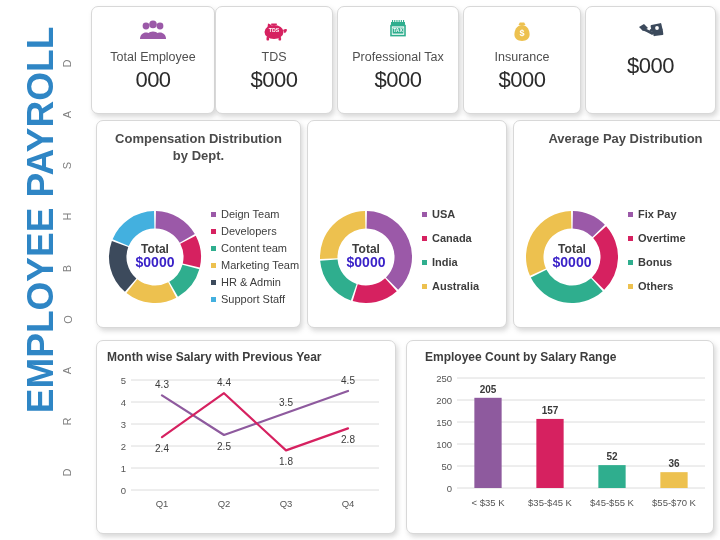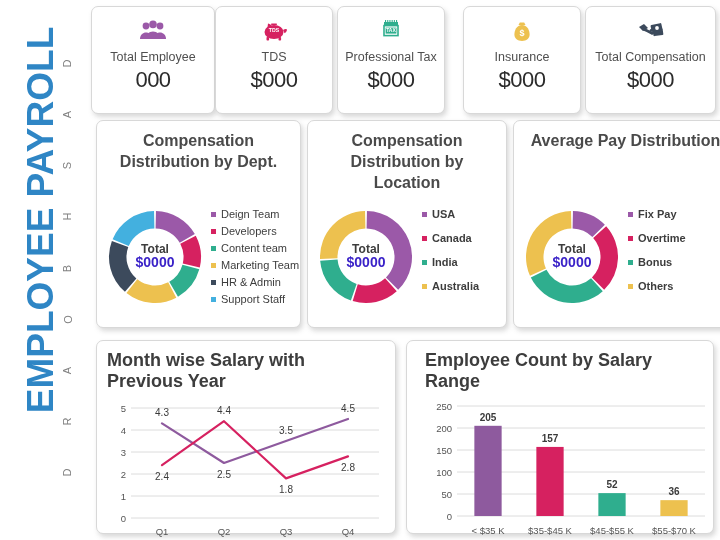--- a/index.html
+++ b/index.html
@@ -114,21 +114,21 @@
   }
 
   
   .donut-card {
     top: 120px;
     height: 208px;
     padding: 10px 8px 8px 8px;
   }
 
   .donut-title {
-    font-size: 16px;
+    font-size: 13px;
     font-weight: bold;
     color: #4a4a4a;
     text-align: center;
     line-height: 1.3;
     padding: 0 6px;
   }
 
   .donut-body {
     position: absolute;
     left: 0;
@@ -205,21 +205,21 @@
   .legend-4 .legend-row:last-child { margin-bottom: 12px; }
 
   
   .chart-card {
     top: 340px;
     height: 194px;
     padding: 9px 10px;
   }
 
   .chart-title {
-    font-size: 18px;
+    font-size: 12px;
     font-weight: bold;
     color: #3d3d3d;
     margin-bottom: 2px;
   }
 
   .chart-plot {
     position: relative;
     width: 100%;
     height: 150px;
   }
@@ -271,21 +271,21 @@
             <path d="M9 6.5c2 .3 3.4 1.6 3.8 3.2L8.6 10z" fill="#d62160"></path>
             <rect x="7.5" y="20" width="2.6" height="3.6" rx="0.8" fill="#d62160"></rect>
             <rect x="19.5" y="20" width="2.6" height="3.6" rx="0.8" fill="#d62160"></rect>
             <rect x="12" y="6.4" width="6" height="1.6" rx="0.7" fill="#d62160"></rect>
             <text x="15" y="15" text-anchor="middle" font-size="5.2" font-family="Liberation Sans, sans-serif" font-weight="bold" fill="#ffffff">TDS</text>
           </svg>
         </div>
         <div class="kpi-label">TDS</div>
         <div class="kpi-value">$000</div>
       </div>
-      <div class="card kpi-card" style="left: 337px; width: 108px;">
+      <div class="card kpi-card" style="left: 337px; width: 122px;">
         <div class="kpi-icon">
           <svg width="30" height="28" viewBox="0 0 30 28">
             <rect x="8" y="5" width="14" height="3.2" fill="#2fae8e"></rect>
             <rect x="9" y="3" width="1.1" height="2.4" fill="#2fae8e"></rect>
             <rect x="11.2" y="3" width="1.1" height="2.4" fill="#2fae8e"></rect>
             <rect x="13.4" y="3" width="1.1" height="2.4" fill="#2fae8e"></rect>
             <rect x="15.600000000000001" y="3" width="1.1" height="2.4" fill="#2fae8e"></rect>
             <rect x="17.8" y="3" width="1.1" height="2.4" fill="#2fae8e"></rect>
             <rect x="20" y="3" width="1.1" height="2.4" fill="#2fae8e"></rect>
             <rect x="8" y="8.6" width="14" height="10" fill="#ffffff" stroke="#2fae8e" stroke-width="1.6"></rect>
@@ -310,21 +310,20 @@
       <div class="card kpi-card" style="left: 585px; width: 131px;">
         <div class="kpi-icon">
           <svg width="30" height="28" viewBox="0 0 30 28">
             <path d="M3 10l5-3 4 4-5 3z" fill="#3c4a5c"></path>
             <path d="M7 12c3 1 6 2.6 9 4.4l5-3.4-2-2-4 2.4" fill="none" stroke="#3c4a5c" stroke-width="2.6" stroke-linecap="round"></path>
             <rect x="15" y="7" width="11" height="7" rx="1" fill="#3c4a5c" transform="rotate(-12 20.5 10.5)"></rect>
             <rect x="17" y="12" width="10" height="6.6" rx="1" fill="#3c4a5c" transform="rotate(-8 22 15)"></rect>
             <circle cx="21" cy="11" r="1.9" fill="#ffffff"></circle>
           </svg>
         </div>
-        <div class="kpi-label">Total Compensation</div>
         <div class="kpi-value">$000</div>
       </div>
     </div>
 
   <div id="donut-row">
       <div class="card donut-card" style="left: 96px; width: 205px;">
         <div class="donut-title">Compensation Distribution by Dept.</div>
         <div class="donut-body">
           <div class="donut-wrap">
             <svg width="96" height="96" viewBox="0 0 96 96" class="donut-svg">
@@ -362,21 +361,20 @@
               <span class="legend-text">HR &amp; Admin</span>
             </div>
             <div class="legend-row">
               <span class="legend-swatch" style="background: rgb(67, 176, 223);"></span>
               <span class="legend-text">Support Staff</span>
             </div>
           </div>
         </div>
       </div>
       <div class="card donut-card" style="left: 307px; width: 200px;">
-        <div class="donut-title">Compensation Distribution by Location</div>
         <div class="donut-body">
           <div class="donut-wrap">
             <svg width="96" height="96" viewBox="0 0 96 96" class="donut-svg">
               <path d="M 48.96335131463442 2.010088560157108 A 46 46 0 0 1 80.18451366361481 80.86574326310895 L 67.95439847144118 68.37676082312755 A 28.52 28.52 0 0 0 48.59727781507334 19.486254907297408 Z" fill="#9b59a8"></path>
               <path d="M 78.78000789250747 82.18466197196014 A 46 46 0 0 1 34.704537340554296 92.03669688647508 L 39.75681315114367 75.30275206961456 A 28.52 28.52 0 0 0 67.08360489335463 69.19449042261529 Z" fill="#d62160"></path>
               <path d="M 32.87213425002516 91.44131303092414 A 46 46 0 0 1 2.161328474522797 51.849180793286486 L 19.580023654204137 50.38649209183762 A 28.52 28.52 0 0 0 38.6207232350156 74.93361407917295 Z" fill="#2fae8e"></path>
               <path d="M 2.0403498154525153 49.92628007154317 A 46 46 0 0 1 47.036648685365634 2.010088560157108 L 47.40272218492669 19.486254907297408 A 28.52 28.52 0 0 0 19.50501688558056 49.19429364435677 Z" fill="#edc14f"></path>
             </svg>
             <div class="donut-center">
               <div class="donut-total-word">Total</div>

